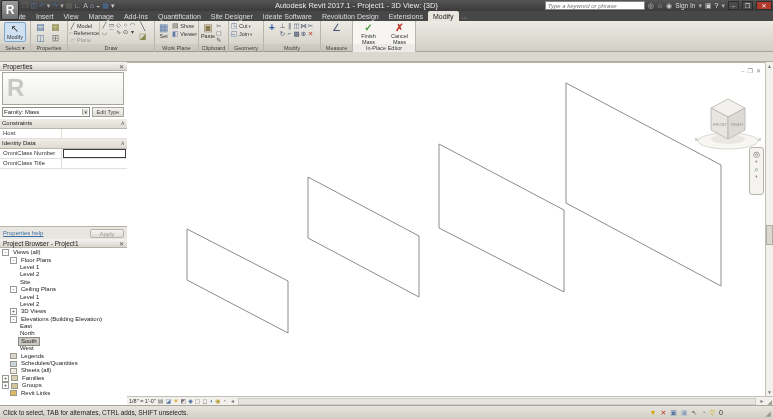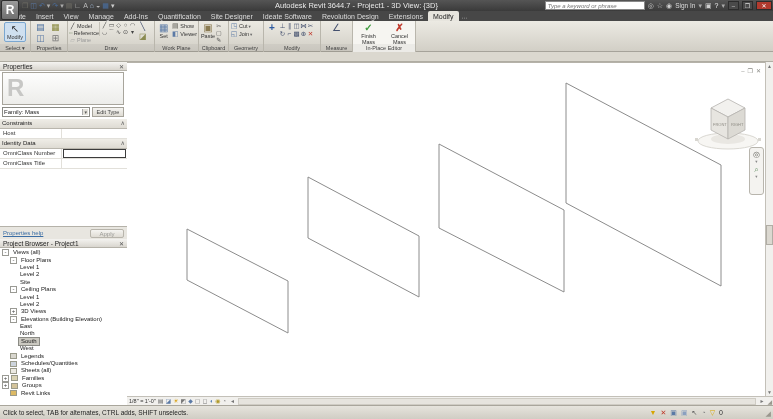--- a/index.html
+++ b/index.html
@@ -161,21 +161,21 @@
         <span class="icn" style="color: rgb(74, 110, 158);">↷</span>
         <span class="icn" style="color: rgb(170, 170, 170);">▾</span>
         <span class="icn" style="color: rgb(110, 108, 100);">▤</span>
         <span class="icn" style="color: rgb(187, 187, 187);">∟</span>
         <span class="icn" style="color: rgb(187, 187, 187);">A</span>
         <span class="icn" style="color: rgb(154, 176, 204);">⌂</span>
         <span class="icn" style="color: rgb(187, 187, 187);">◒</span>
         <span class="icn" style="color: rgb(74, 110, 158);">▦</span>
         <span class="icn" style="color: rgb(204, 204, 204);">▾</span>
       </div>
-    <div class="wtitle">Autodesk Revit 3644.7 - Project1 - 3D View: {3D}</div>
+    <div class="wtitle">Autodesk Revit 2017.1 - Project1 - 3D View: {3D}</div>
     <div class="tb-right">
       <input class="search" placeholder="Type a keyword or phrase" style="">
       <span style="display:flex;gap:3px;">
           <span class="icn" style="color: rgb(207, 207, 207);">◎</span>
           <span class="icn" style="color: rgb(207, 207, 207);">☆</span>
           <span class="icn" style="color: rgb(207, 207, 207);">◉</span>
         </span>
       <span class="txt">Sign In</span>
       <span style="display:flex;gap:3px;">
           <span class="icn" style="color: rgb(170, 170, 170);">▾</span>

